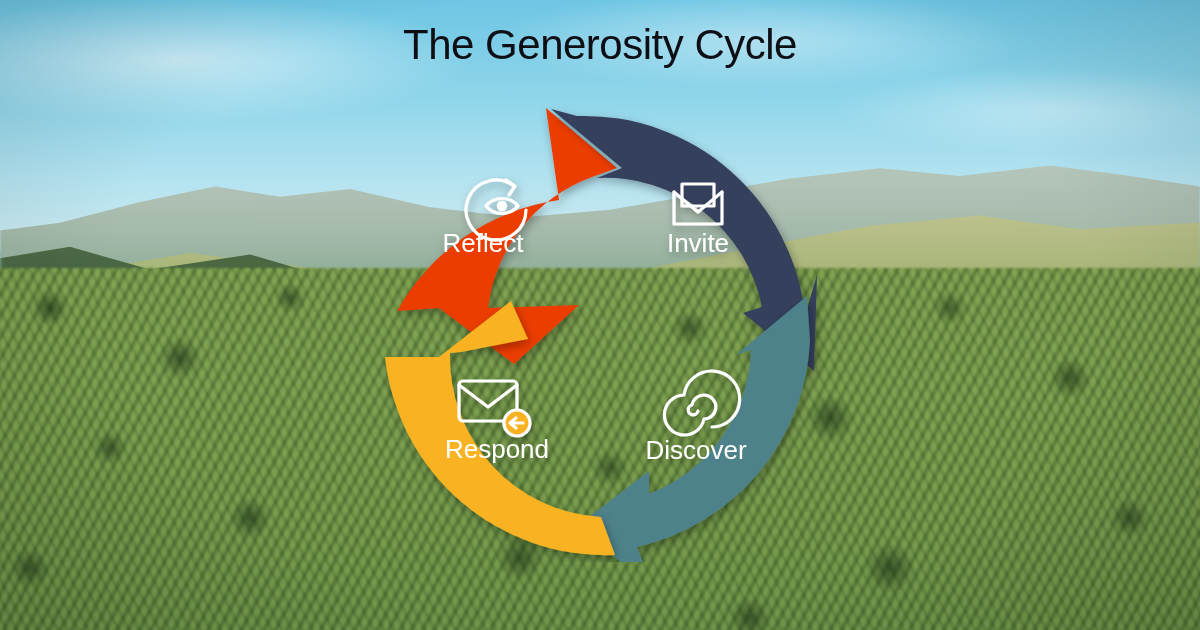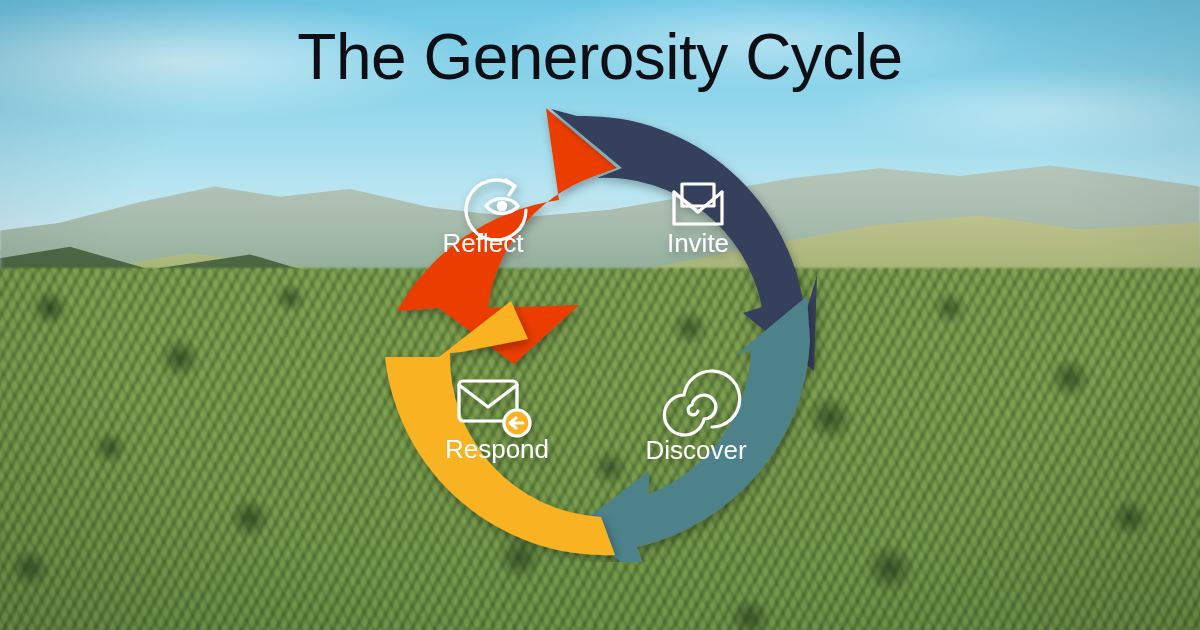--- a/index.html
+++ b/index.html
@@ -91,21 +91,21 @@
     background: radial-gradient(ellipse 900px 560px at 600px 300px, rgba(0,0,0,0) 55%, rgba(0,0,0,.16) 100%);
     pointer-events: none;
   }
 
   
   .title {
     position: absolute;
     left: 0; top: 22px;
     width: 1200px;
     text-align: center;
-    font-size: 64px;
+    font-size: 42px;
     font-weight: 400;
     letter-spacing: -0.5px;
     color: #0d0f14;
     line-height: 1.1;
     white-space: nowrap;
   }
 
   
   .cycle-wrap {
     position: absolute;

